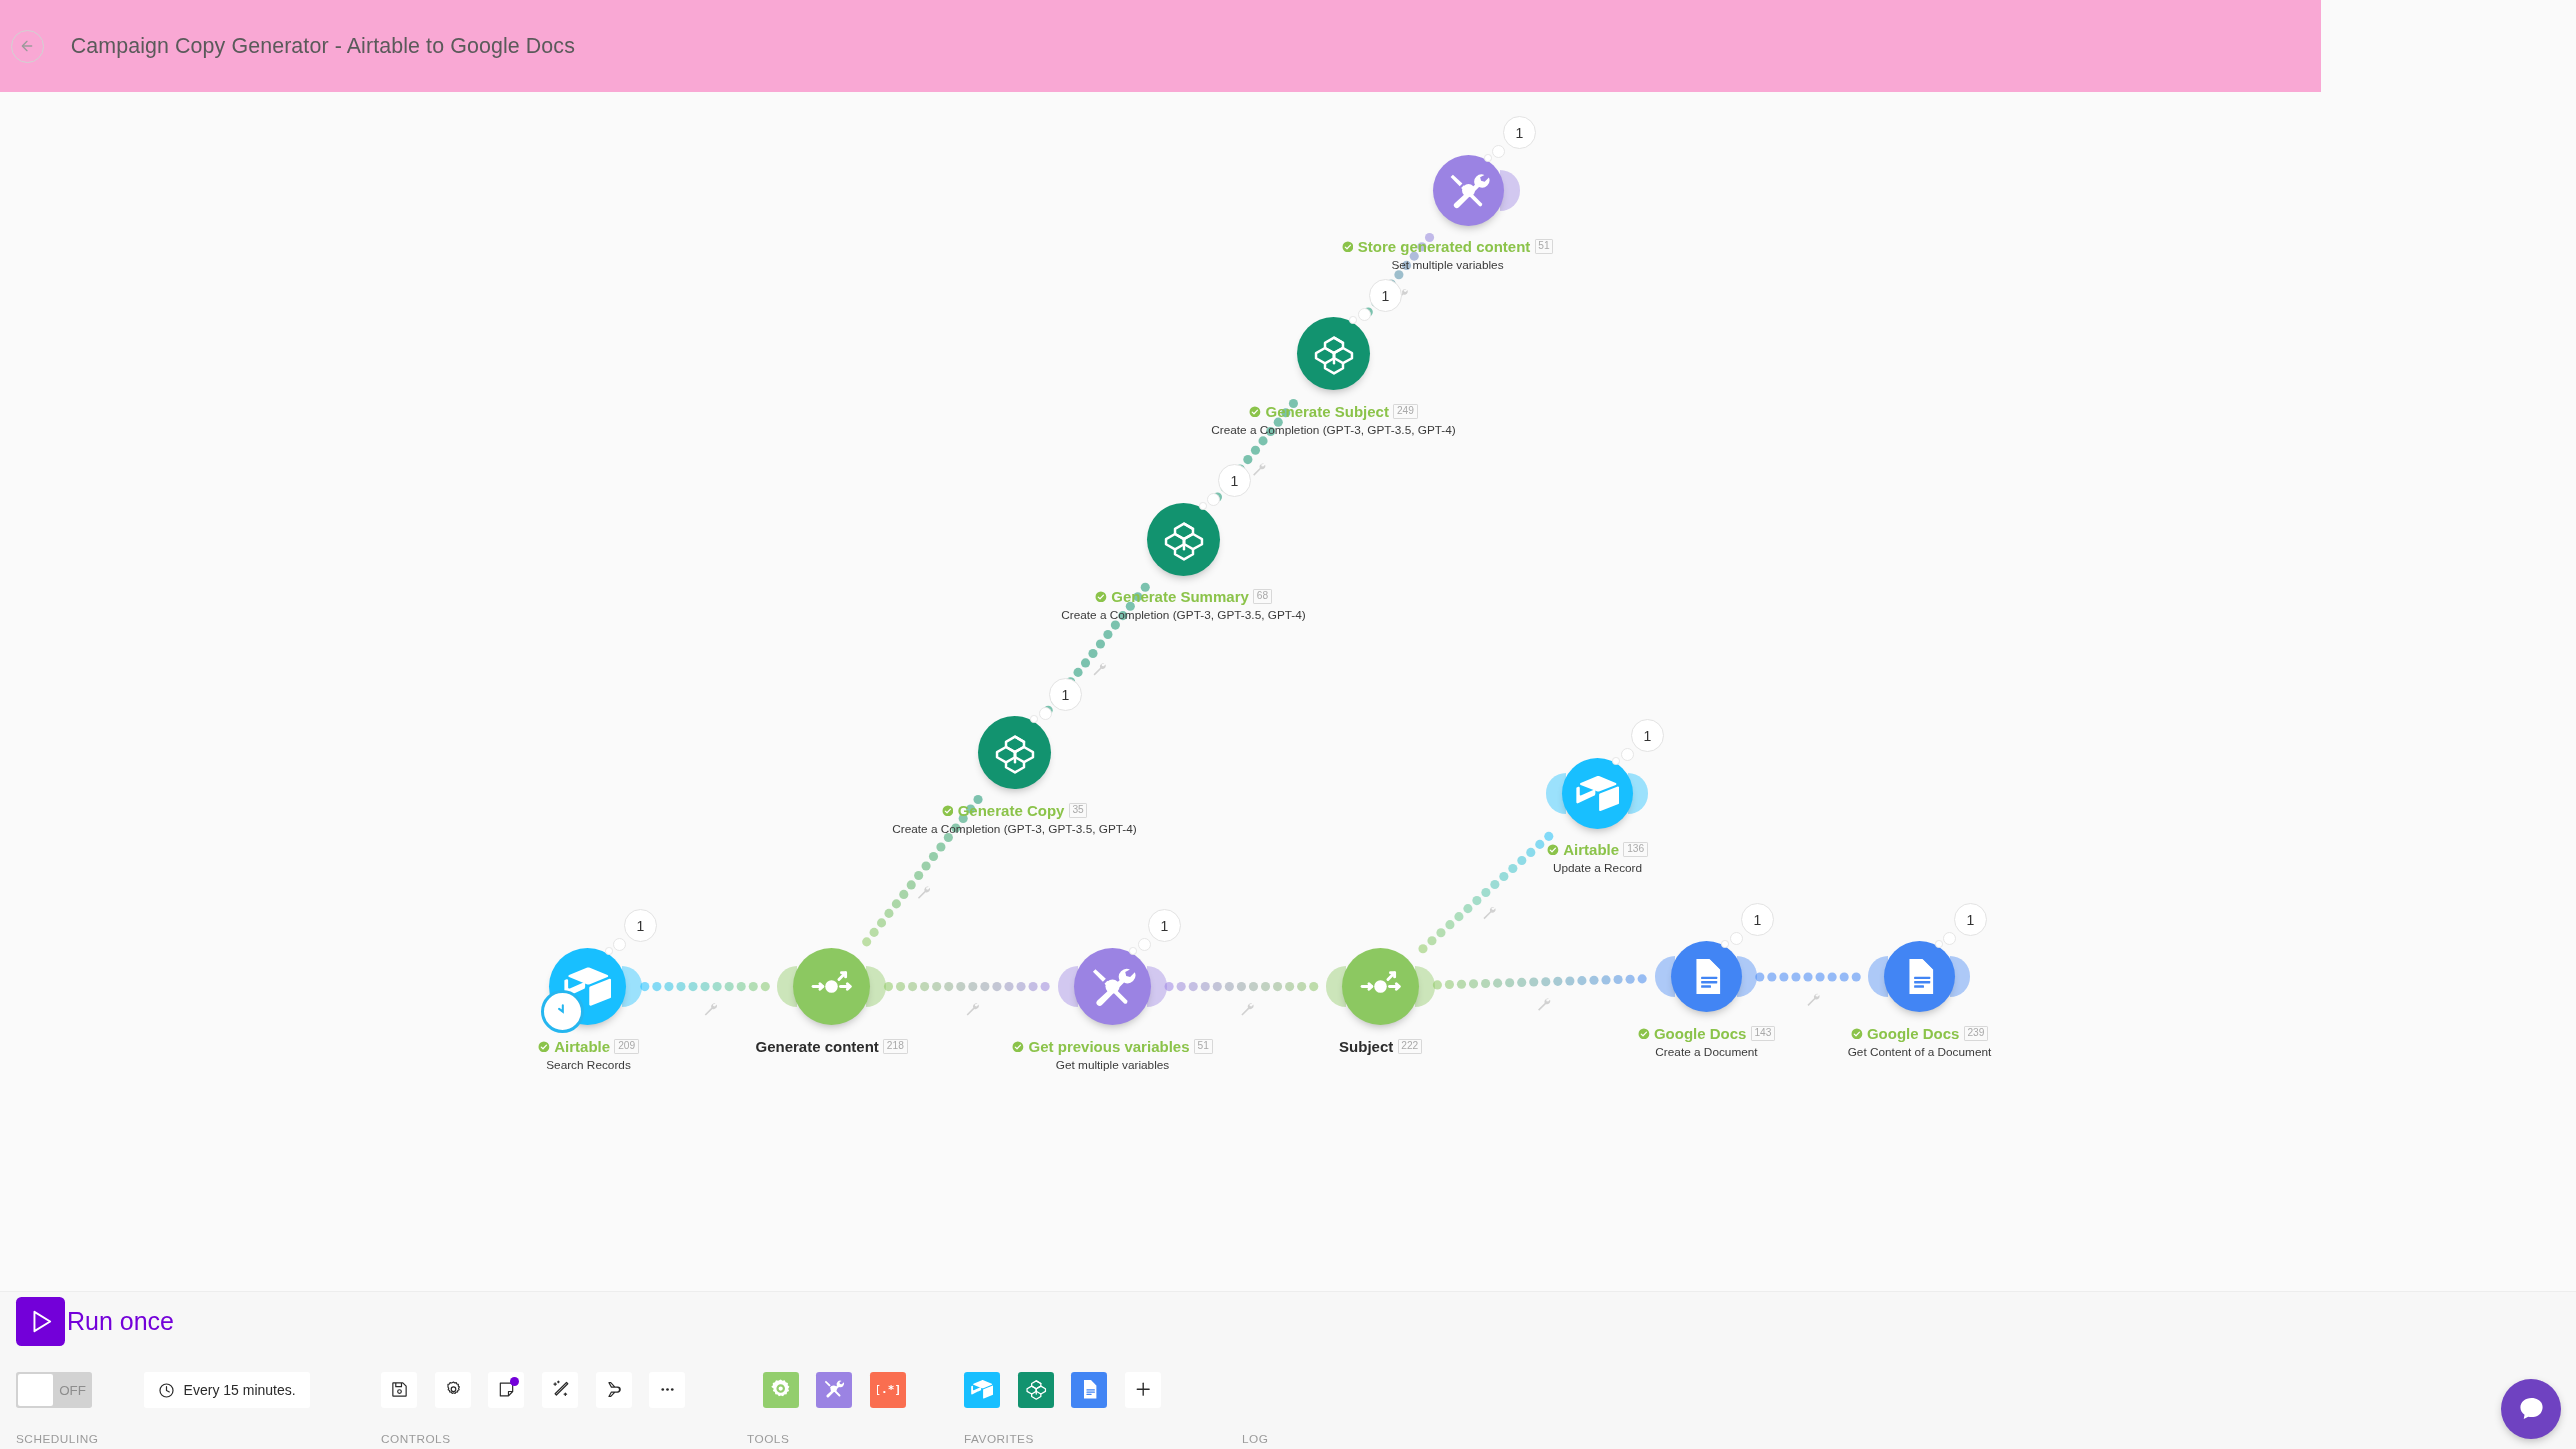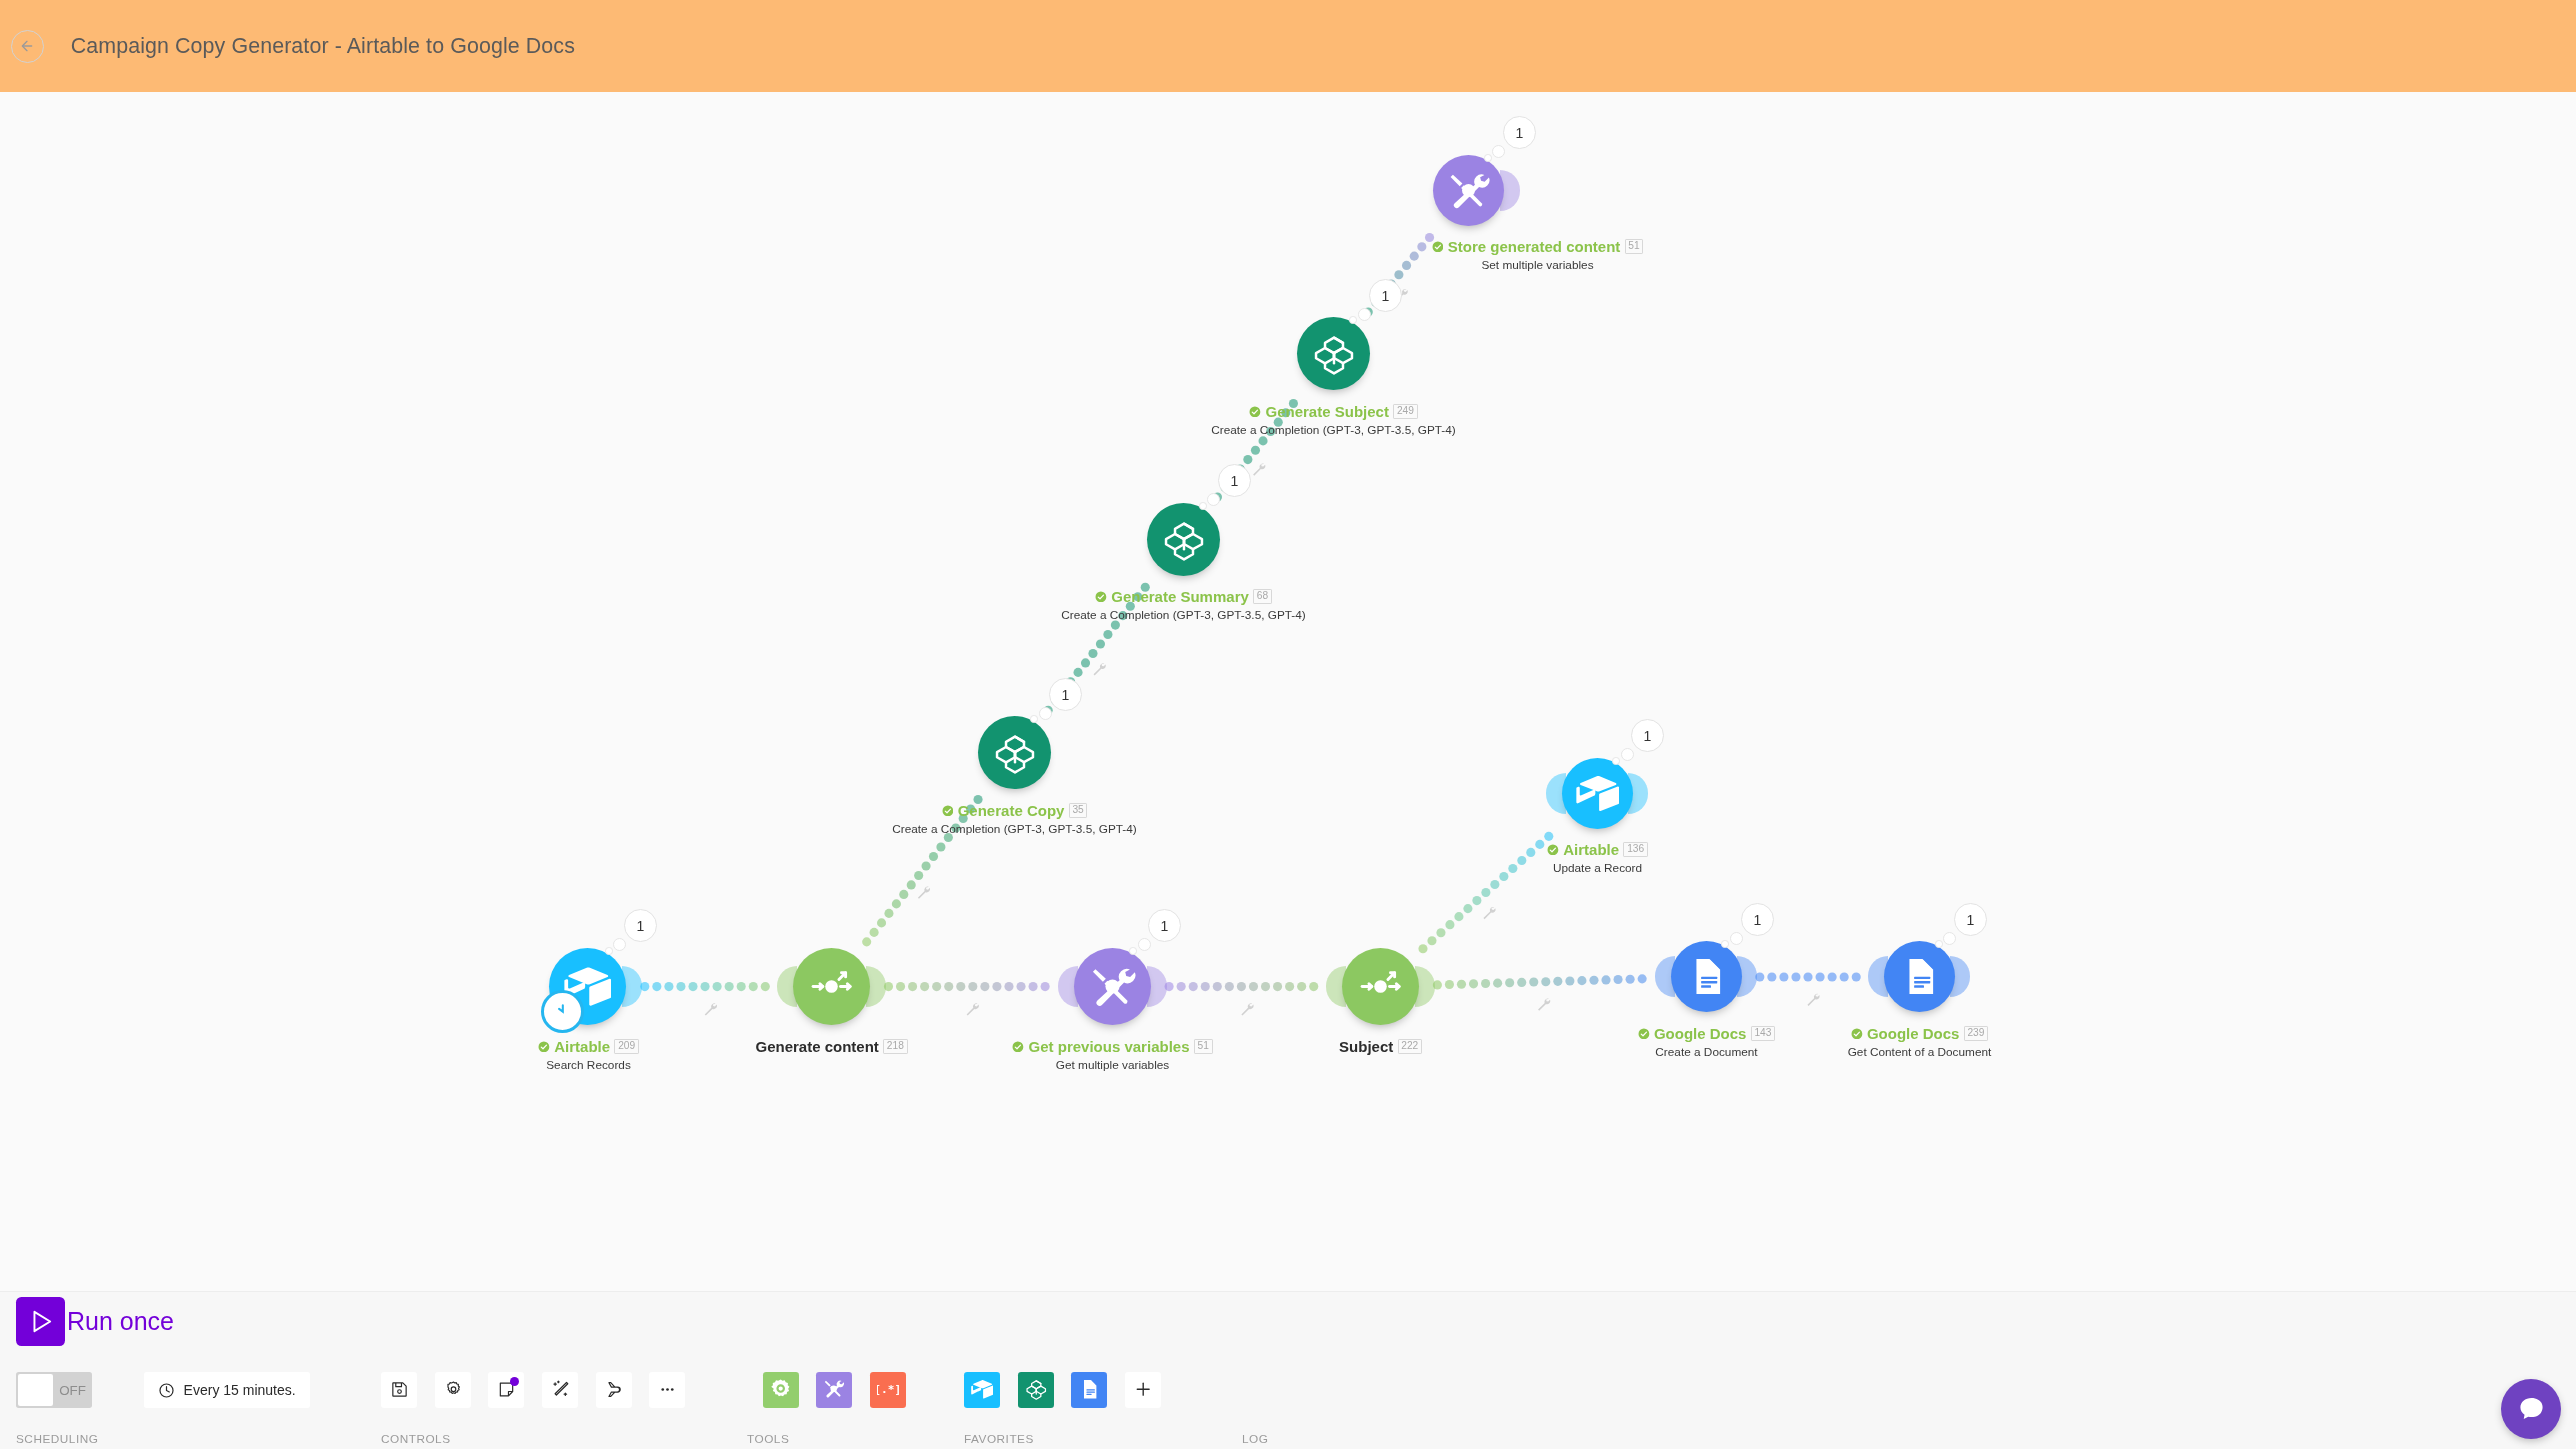--- a/index.html
+++ b/index.html
@@ -6,22 +6,22 @@
   html, body {
     width: 2576px; height: 1449px;
     background: #fafafa;
     font-family: "Liberation Sans", sans-serif;
     overflow: hidden;
   }
   #app { position: relative; width: 2576px; height: 1449px; background: #fafafa; }
 
   
   #header {
-    position: absolute; left: 0; top: 0; width: 2576px; height: 92px;
-    background: #fdba74; display: flex; align-items: center;
+    position: absolute; left: 0; top: 0; width: 2321px; height: 92px;
+    background: #f9a8d4; display: flex; align-items: center;
   }
   #back-btn {
     margin-left: 10.7px; width: 33px; height: 33px; border-radius: 50%;
     border: 1.1px solid #d2d2d2; display: flex; align-items: center; justify-content: center;
     cursor: pointer; background: transparent;
   }
   #back-btn svg { width: 16px; height: 16px; }
   #scenario-title {
     margin-left: 27px; font-size: 21.4px; color: #5a5a5a; font-weight: 400;
     letter-spacing: 0.1px;
@@ -602,21 +602,21 @@
               <path d="M20.9 3.3a4.1 4.1 0 0 0-4.5.9 4.1 4.1 0 0 0-.8 4.6L4.3 19.1a1.6 1.6 0 0 0 2.3 2.3L17.9 10a4.1 4.1 0 0 0 4.6-.8 4.1 4.1 0 0 0 .9-4.5l-2.4 2.4-2-.5-.5-2z"></path>
               <path d="M5 21.4a1.6 1.6 0 0 1-2.3-2.3l6.5-6.5 2.3 2.3z" opacity="0"></path>
               <path d="M19.5 19.2 9.4 9.1 7.9 10.6l10.1 10.1a1.1 1.1 0 0 0 1.5-1.5z"></path>
               <circle cx="12" cy="12" r="3.6"></circle>
               <circle cx="12" cy="12" r="1.5" fill="none"></circle>
             </svg>
         </div>
           <div class="bubble-dot" style="left:1484px; top:62px; width:7.5px; height:7.5px;"></div>
           <div class="bubble-dot" style="left:1492px; top:53px; width:13px; height:13px;"></div>
           <div class="bubble" style="left:1503px; top:24px;">1</div>
-          <div class="mod-labels" style="left:1350px; top:146px;">
+          <div class="mod-labels" style="left:1260px; top:146px;">
           <div class="mod-title-row green">
             <svg class="check-ico" viewBox="0 0 24 24">
                 <circle cx="12" cy="12" r="11" fill="#8bc34a"></circle>
                 <polyline points="6.6,12.4 10.2,15.8 17.2,8.3" fill="none" stroke="#fff" stroke-width="2.4" stroke-linecap="round" stroke-linejoin="round"></polyline>
               </svg>
             <span>Store generated content</span>
             <span class="mod-id">51</span>
           </div>
           <div class="mod-sub">Set multiple variables</div>
         </div>

